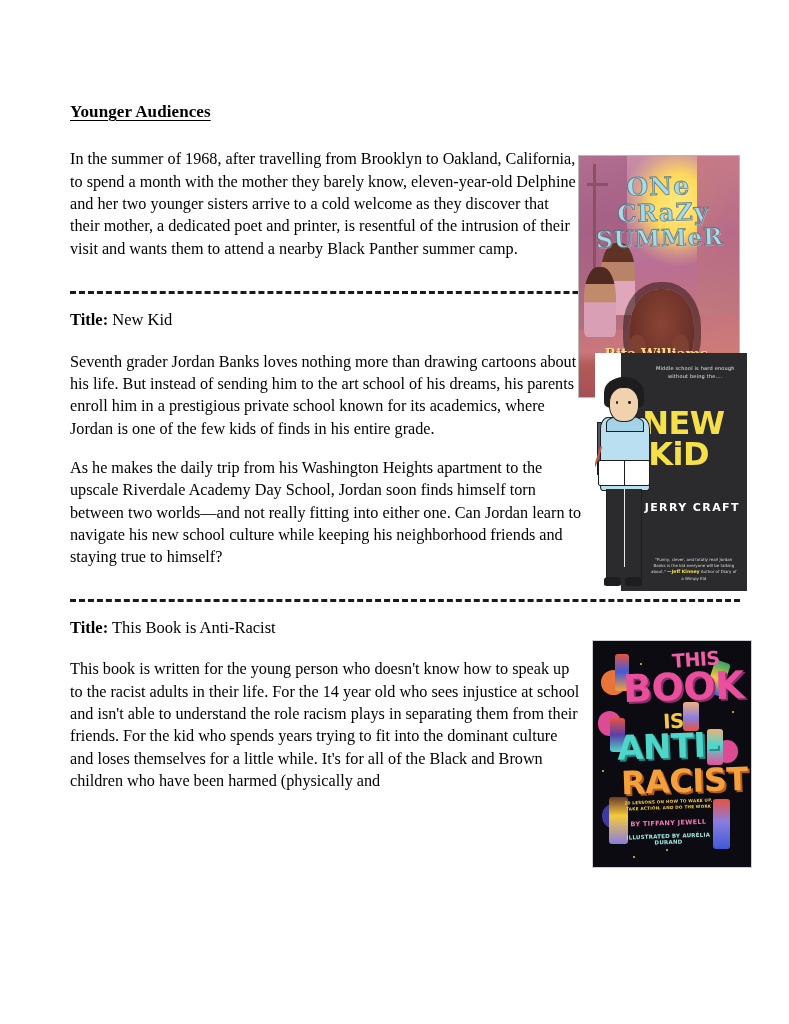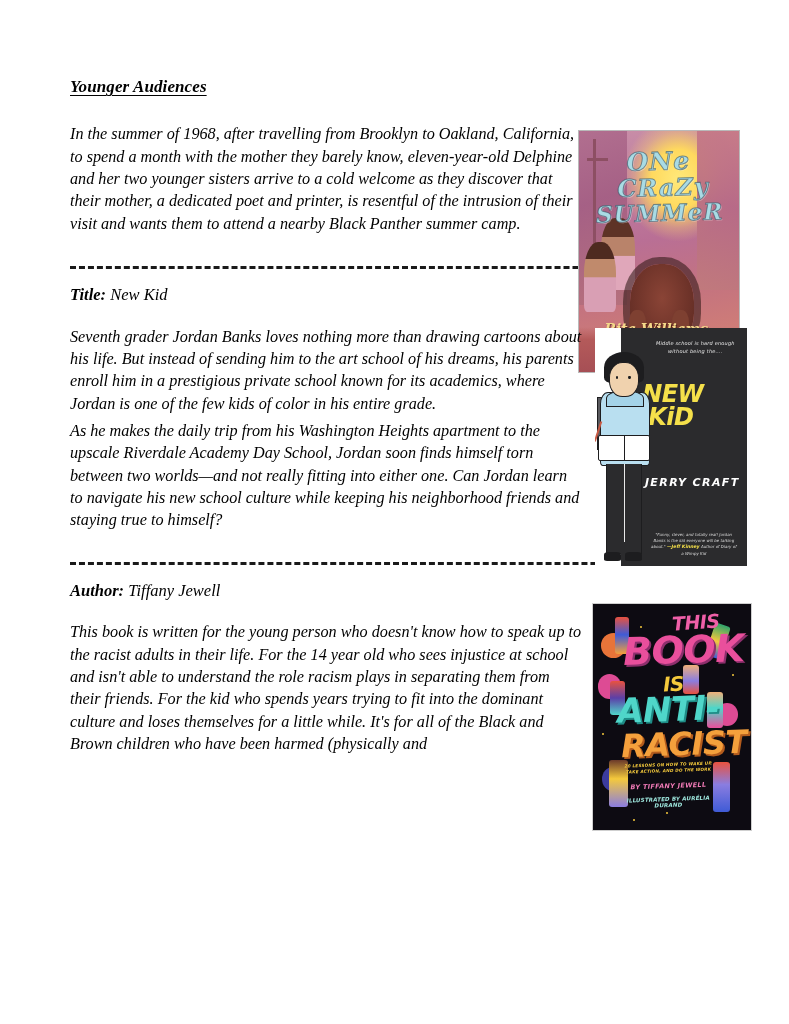--- a/index.html
+++ b/index.html
@@ -18,23 +18,22 @@
   .page {
     position: relative;
     width: 789px;
     height: 1024px;
     box-sizing: border-box;
     padding: 0;
   }
   .content {
     position: absolute;
     left: 70px;
-    top: 77px;
+    top: 102px;
     width: 672px;
-    font-style: italic;
   }
 
   .section-heading {
     font-size: 17px;
     font-weight: bold;
     text-decoration: underline;
     text-underline-offset: 3px;
     letter-spacing: 0.1px;
     margin: 0 0 26px 0;
     line-height: 1.2;
@@ -53,21 +52,21 @@
     font-weight: bold;
   }
 
   .desc {
     font-size: 16.2px;
     line-height: 1.38;
     margin: 19px 0 0 0;
     text-align: left;
   }
   .desc + .desc {
-    margin-top: 5px;
+    margin-top: 17px;
   }
 
   .narrow {
     width: 510px;
   }
   .narrow-2 {
     width: 512px;
   }
   .narrow-3 {
     width: 512px;
@@ -236,21 +235,21 @@
     letter-spacing: 0.2px;
   }
   .nk-title {
     position: absolute;
     right: 3%;
     top: 23%;
     width: 66%;
     color: #f5e04a;
     font-family: "DejaVu Sans", sans-serif;
     font-weight: bold;
-    font-size: 24px;
+    font-size: 32px;
     line-height: 0.96;
     letter-spacing: -0.5px;
     text-align: left;
   }
   .nk-title .nk-l2 { padding-left: 6px; }
   .nk-author {
     position: absolute;
     right: 4%;
     top: 62%;
     width: 64%;
@@ -554,21 +553,21 @@
         </div>
         <div class="nk-shoe-l"></div>
         <div class="nk-shoe-r"></div>
       </div>
 
       <div class="meta">
         <span class="label">Title:</span>
         <span>New Kid</span>
       </div>
 
-      <p class="desc narrow-2">Seventh grader Jordan Banks loves nothing more than drawing cartoons about his life. But instead of sending him to the art school of his dreams, his parents enroll him in a prestigious private school known for its academics, where Jordan is one of the few kids of color in his entire grade.</p>
+      <p class="desc narrow-2">Seventh grader Jordan Banks loves nothing more than drawing cartoons about his life. But instead of sending him to the art school of his dreams, his parents enroll him in a prestigious private school known for its academics, where Jordan is one of the few kids of finds in his entire grade.</p>
       <p class="desc narrow-2">As he makes the daily trip from his Washington Heights apartment to the upscale Riverdale Academy Day School, Jordan soon finds himself torn between two worlds—and not really fitting into either one. Can Jordan learn to navigate his new school culture while keeping his neighborhood friends and staying true to himself?</p>
     </div>
 
     <hr class="divider" style="margin-top:30px;">
 
     <div class="entry" style="margin-top:14px;">
 
       <div class="cover cover-tbar" style="top:24px;">
         <div class="tbar-inner">
           <div class="fig-blob b1"></div>
@@ -593,21 +592,21 @@
           <div class="tbar-word tbar-is">IS</div>
           <div class="tbar-word tbar-anti">ANTI-</div>
           <div class="tbar-word tbar-racist">RACIST</div>
           <div class="tbar-sub">20 LESSONS ON HOW TO WAKE UP, TAKE ACTION, AND DO THE WORK</div>
           <div class="tbar-by">BY TIFFANY JEWELL</div>
           <div class="tbar-ill">ILLUSTRATED BY AURÉLIA DURAND</div>
         </div>
       </div>
 
       <div class="meta">
-        <span class="label">Author:</span>
-        <span>Tiffany Jewell</span>
+        <span class="label">Title:</span>
+        <span>This Book is Anti-Racist</span>
       </div>
 
       <p class="desc narrow-3">This book is written for the young person who doesn't know how to speak up to the racist adults in their life. For the 14 year old who sees injustice at school and isn't able to understand the role racism plays in separating them from their friends. For the kid who spends years trying to fit into the dominant culture and loses themselves for a little while. It's for all of the Black and Brown children who have been harmed (physically and</p>
     </div>
 
   </div>
 </div>
 
 </body></html>

